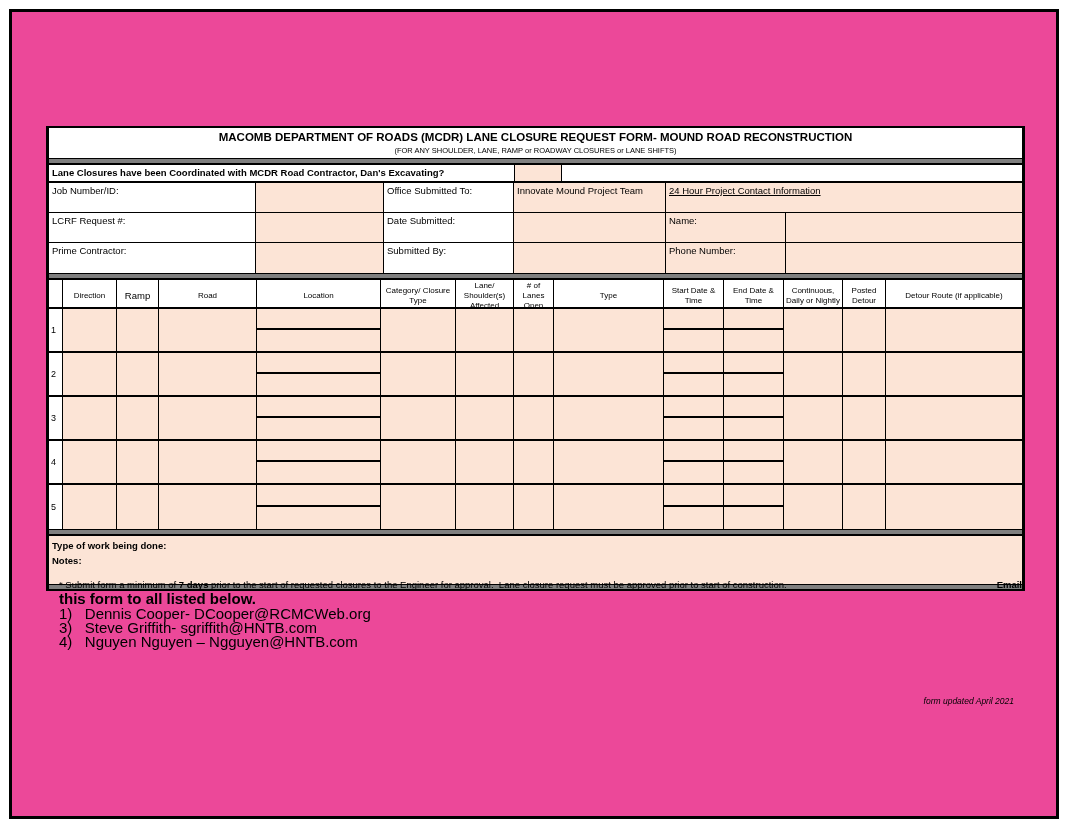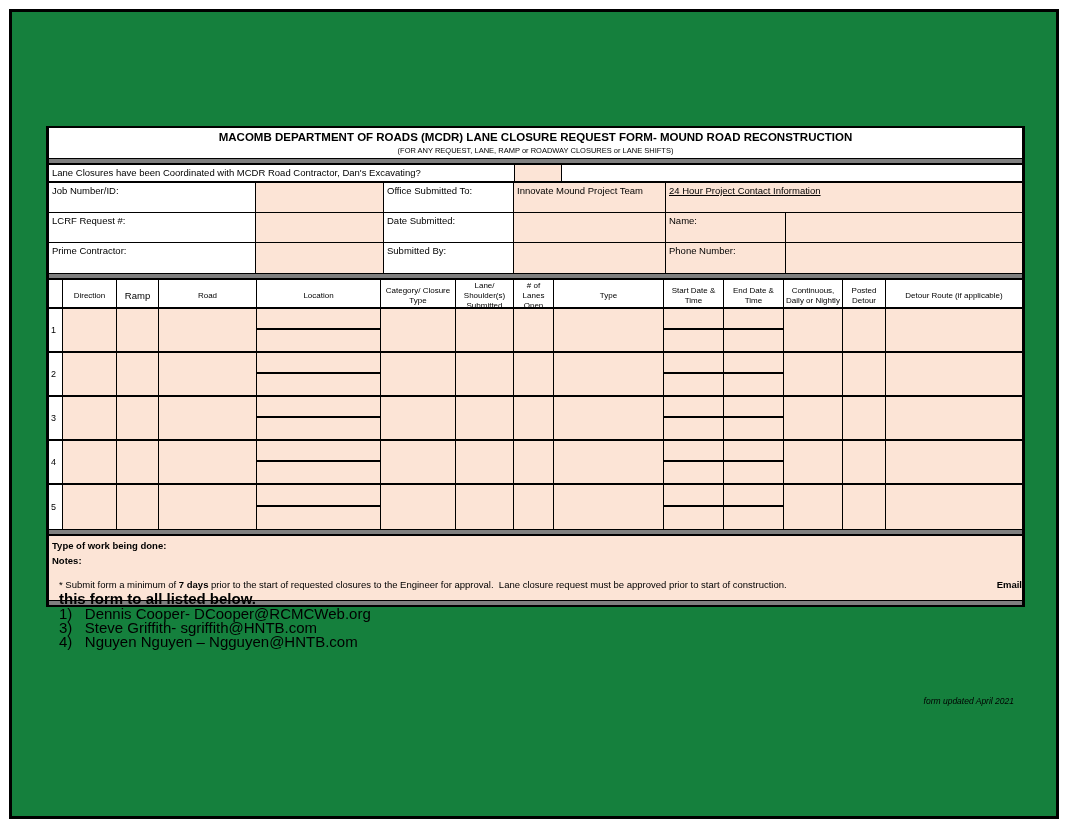--- a/index.html
+++ b/index.html
@@ -4,35 +4,35 @@
 <style>
   * { margin:0; padding:0; box-sizing:border-box; }
   html,body { background:#fff; }
   body {
     width:1071px; height:833px; position:relative;
     font-family:"Liberation Sans","DejaVu Sans",sans-serif;
     color:#000;
   }
   .page {
     position:absolute; left:9px; top:9px; width:1050px; height:810px;
-    border:3px solid #000; background:#15803d;
+    border:3px solid #000; background:#ec4899;
   }
   .form {
     position:absolute; left:34px; top:114px; width:979px;
     border-left:3px solid #000; border-right:3px solid #000;
     background:#fff;
   }
   .titlebox { border-top:2px solid #000; height:32px; text-align:center; padding-top:2px; }
   .title    { font-size:11.5px; font-weight:bold; line-height:15px; }
   .subtitle { font-size:7.5px; line-height:12px; }
   .sep { height:7px; background:#7F7F7F; border-top:1px solid #000; border-bottom:2px solid #000; }
 
   
   .lane-row { position:relative; height:18px; border-bottom:2px solid #000; background:#fff; }
-  .lane-row .q { font-size:9.5px; line-height:16px; padding-left:3px; }
+  .lane-row .q { font-size:9.5px; line-height:16px; padding-left:3px;font-weight:bold; }
   .lane-input {
     position:absolute; left:465px; top:0; width:48px; height:100%;
     background:#FCE4D6; border-left:1px solid #000; border-right:1px solid #000;
   }
 
   
   .mrow { display:grid; height:30px; }
   .mrow.r1 { grid-template-columns:207px 128px 130px 152px minmax(0,1fr); }
   .mrow.r2, .mrow.r3 { grid-template-columns:207px 128px 130px 152px 120px minmax(0,1fr); }
   .mcell { border-right:1px solid #000; border-bottom:1px solid #000;
@@ -52,21 +52,21 @@
   .thead .hcell:last-child, .trow .cell:last-child { border-right:none; }
   .trow { height:44px; border-bottom:2px solid #000; }
   .trow:last-child { border-bottom:none; }
   .cell { border-right:1px solid #000; background:#FCE4D6; }
   .cell.num { background:#fff; font-size:9px; display:flex; align-items:center; padding-left:2px; }
   .cell.split { display:flex; flex-direction:column; padding:0; }
   .cell.split .half { flex:1 1 50%; }
   .cell.split .half.top { border-bottom:2px solid #000; }
 
   
-  .worknotes { height:64px; background:#FCE4D6; padding:2px 0 0 3px; }
+  .worknotes { height:48px; background:#FCE4D6; padding:2px 0 0 3px; }
   .worknotes .line { font-size:9.5px; font-weight:bold; line-height:15px; }
 
   
   .footnotes { position:absolute; left:47px; top:566px; width:963px; }
   .fline1 { display:flex; justify-content:space-between; font-size:9.5px; line-height:14px; }
   .fline1 .left  { white-space:pre; }
   .fline1 .bold, .fline2 { font-weight:bold; }
   .fline2 { font-size:15px; line-height:14px; }
   .recipients { margin-top:1px; }
   .recipient { font-size:15px; line-height:14px; white-space:pre; }
@@ -74,21 +74,21 @@
 </style>
 </head>
 <body>
 
 <div class="page">
 
   <div class="form">
 
     <div class="titlebox">
       <div class="title">MACOMB DEPARTMENT OF ROADS (MCDR) LANE CLOSURE REQUEST FORM- MOUND ROAD RECONSTRUCTION</div>
-      <div class="subtitle">(FOR ANY REQUEST, LANE, RAMP or ROADWAY CLOSURES or LANE SHIFTS)</div>
+      <div class="subtitle">(FOR ANY SHOULDER, LANE, RAMP or ROADWAY CLOSURES or LANE SHIFTS)</div>
     </div>
 
     <div class="sep"></div>
 
     <div class="lane-row">
       <div class="q">Lane Closures have been Coordinated with MCDR Road Contractor, Dan's Excavating?</div>
       <div class="lane-input"></div>
     </div>
 
     <div class="mrow r1">
@@ -117,21 +117,21 @@
 
     <div class="sep"></div>
 
     <div class="thead">
       <div class="hcell"></div>
       <div class="hcell">Direction</div>
       <div class="hcell ramp">Ramp</div>
       <div class="hcell">Road</div>
       <div class="hcell">Location</div>
       <div class="hcell">Category/ Closure Type</div>
-      <div class="hcell">Lane/ Shoulder(s) Submitted</div>
+      <div class="hcell">Lane/ Shoulder(s) Affected</div>
       <div class="hcell"># of Lanes Open</div>
       <div class="hcell">Type</div>
       <div class="hcell">Start Date &amp; Time</div>
       <div class="hcell">End Date &amp; Time</div>
       <div class="hcell">Continuous, Daily or Nightly</div>
       <div class="hcell">Posted Detour</div>
       <div class="hcell">Detour Route (if applicable)</div>
     </div>
 
     <div id="table-body">

